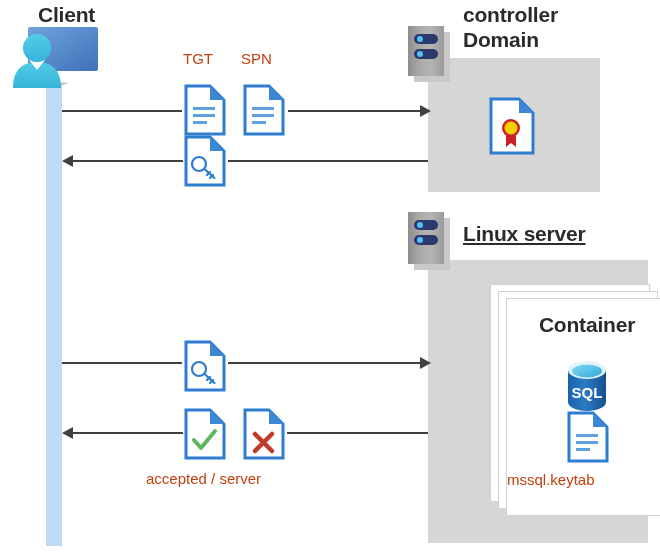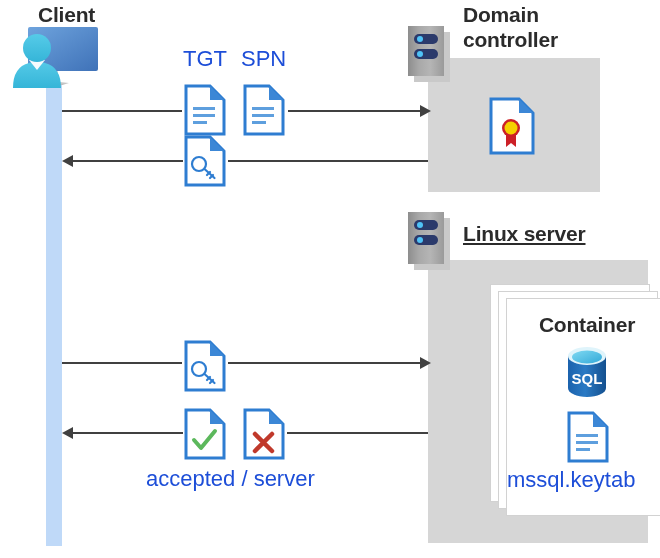--- a/index.html
+++ b/index.html
@@ -24,22 +24,22 @@
     font-family: "Liberation Sans", sans-serif;
     font-weight: bold;
     color: #2b2b2b;
     font-size: 21px;
     line-height: 25px;
     letter-spacing: -0.2px;
   }
   .label-plain {
     font-family: "Liberation Sans", sans-serif;
     font-weight: normal;
-    color: #1d4ed8;
-    font-size: 22px;
+    color: #c2410c;
+    font-size: 15px;
     line-height: 22px;
   }
 
   
   .lifeline {
     background: #bfd9f8;
     width: 16px;
   }
 
   
@@ -122,22 +122,22 @@
 
       <path d="M7 66 q0 -21 16 -25 l8 -3 l8 3 q16 4 16 25 z" fill="url(#perGrad)"></path>
 
       <path d="M23 38 l8 10 l8 -10 l-8 -3 z" fill="#ffffff" opacity="0.95"></path>
 
       <circle cx="31" cy="26" r="14" fill="url(#perGrad)"></circle>
     </svg>
   </div>
 
   <div class="abs title-bold" style="left:463px; top:2px; width:190px;">
+    <div>controller</div>
     <div>Domain</div>
-    <div>controller</div>
   </div>
 
   <div class="abs host-panel" style="left:428px; top:58px; width:172px; height:134px;"></div>
 
   <div class="abs" style="left:408px; top:26px; width:44px; height:56px;">
     <div class="abs rack-shadow" style="left:6px; top:6px; width:36px; height:50px;"></div>
     <div class="abs rack" style="left:0px; top:0px; width:36px; height:50px;">
       <div class="rack-bar" style="left:6px; top:8px; width:24px; height:10px;"></div>
       <div class="rack-dot" style="left:9px; top:10px; width:6px; height:6px;"></div>
       <div class="rack-bar" style="left:6px; top:23px; width:24px; height:10px;"></div>
@@ -168,21 +168,21 @@
       <div class="rack-bar" style="left:6px; top:23px; width:24px; height:10px;"></div>
       <div class="rack-dot" style="left:9px; top:25px; width:6px; height:6px;"></div>
     </div>
   </div>
 
   <div class="abs card" style="left:470px; top:284px; width:160px; height:218px;"></div>
   <div class="abs card" style="left:478px; top:291px; width:160px; height:218px;"></div>
   <div class="abs card" style="left:486px; top:298px; width:160px; height:218px;">
     <div class="abs title-bold" style="left:0; top:13px; width:160px; text-align:center;">Container</div>
 
-    <div class="abs" style="left:56px; top:47px; width:48px; height:52px;">
+    <div class="abs" style="left:56px; top:61px; width:48px; height:52px;">
       <svg width="48" height="52" viewBox="0 0 48 52">
         <defs>
           <linearGradient id="cylSide" x1="0" y1="0" x2="1" y2="0">
             <stop offset="0%" stop-color="#1b62ad"></stop>
             <stop offset="45%" stop-color="#2a7ac4"></stop>
             <stop offset="100%" stop-color="#14508f"></stop>
           </linearGradient>
           <linearGradient id="cylTop" x1="0" y1="0" x2="1" y2="1">
             <stop offset="0%" stop-color="#7fd9f2"></stop>
             <stop offset="100%" stop-color="#33a9d8"></stop>

